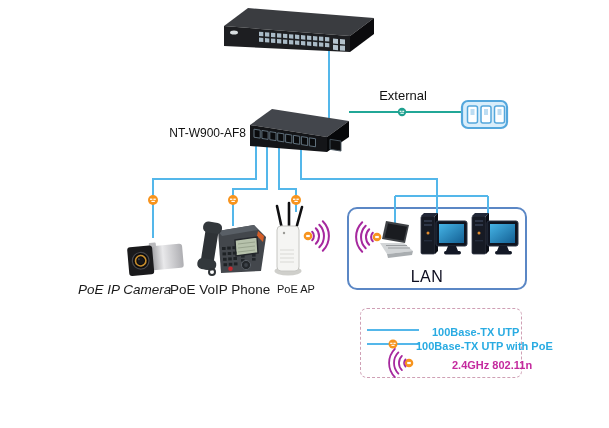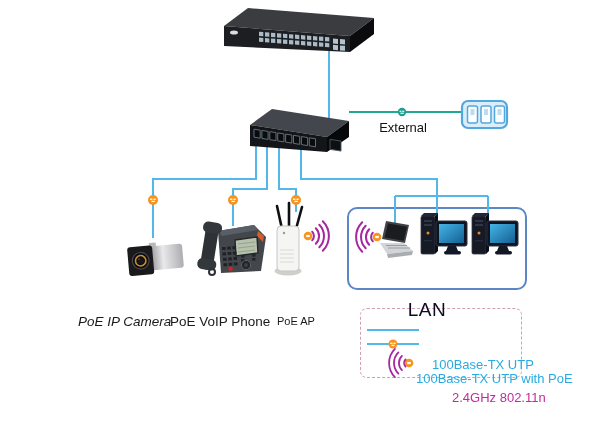--- a/index.html
+++ b/index.html
@@ -13,29 +13,29 @@
     left:347px;top:207px;width:180px;height:83px;box-sizing:border-box;
     border:2px solid #5b87c5;border-radius:10px;background:#fff;z-index:1;
   }
   #legend-box{
     left:360px;top:308px;width:162px;height:70px;box-sizing:border-box;
     border:1.5px dashed #cfa0b5;border-radius:7px;background:#fff;z-index:1;
   }
   
   #art{left:0;top:0;z-index:2;pointer-events:none;}
   
-  .lbl{z-index:3;white-space:nowrap;line-height:1.1;margin-top:32px;}
+  .lbl{z-index:3;white-space:nowrap;line-height:1.1;}
   #nt-label{left:166px;top:127px;width:80px;font-size:12px;text-align:right;color:#111;}
   #ext-line1{left:343px;top:89px;width:120px;text-align:center;font-size:13px;color:#111;}
   #ext-line2{left:343px;top:119px;width:120px;text-align:center;font-size:13px;color:#111;}
   #cam-label{left:78px;top:283px;font-size:13.5px;font-style:italic;}
   #phone-label{left:170px;top:283px;font-size:13.5px;}
   #ap-label{left:277px;top:283px;font-size:11px;}
-  #lan-label{left:347px;top:268px;width:160px;text-align:center;font-size:19px;color:#0d0d1f;letter-spacing:.5px;}
-  .legend-text{font-size:13px;font-weight:normal;letter-spacing:0;}
+  #lan-label{left:347px;top:268px;width:160px;text-align:center;font-size:16px;color:#0d0d1f;letter-spacing:.5px;}
+  .legend-text{font-size:11px;font-weight:bold;letter-spacing:0;}
   #legend-t1{left:432px;top:326px;color:#29abe2;}
   #legend-t2{left:416px;top:340px;color:#29abe2;}
   #legend-t3{left:452px;top:359px;color:#c42a9e;}
 </style>
 </head>
 <body>
 
 <div id="stage">
 
   <div class="abs" id="lan-box"></div>
@@ -272,20 +272,21 @@
         <g stroke="#a6289e" stroke-width="1.8" stroke-linecap="round" fill="none">
           <path d="M405.5,359.5 A5 5 0 0 0 405.5,366.5"></path>
           <path d="M401.9,355.9 A10 10 0 0 0 401.9,370.1"></path>
           <path d="M398.4,352.4 A15 15 0 0 0 398.4,373.6"></path>
           <path d="M394.9,348.9 A20 20 0 0 0 394.9,377.1"></path>
         </g>
       </g>
     </g>
   </svg>
 
+  <div class="abs lbl" id="nt-label">NT-W900-AF8</div>
   <div class="abs lbl" id="ext-line1">External</div>
   <div class="abs lbl" id="cam-label">PoE IP Camera</div>
   <div class="abs lbl" id="phone-label">PoE VoIP Phone</div>
   <div class="abs lbl" id="ap-label">PoE AP</div>
   <div class="abs lbl" id="lan-label">LAN</div>
   <div class="abs lbl legend-text" id="legend-t1">100Base-TX UTP</div>
   <div class="abs lbl legend-text" id="legend-t2">100Base-TX UTP with PoE</div>
   <div class="abs lbl legend-text" id="legend-t3">2.4GHz 802.11n</div>
 
 </div>

